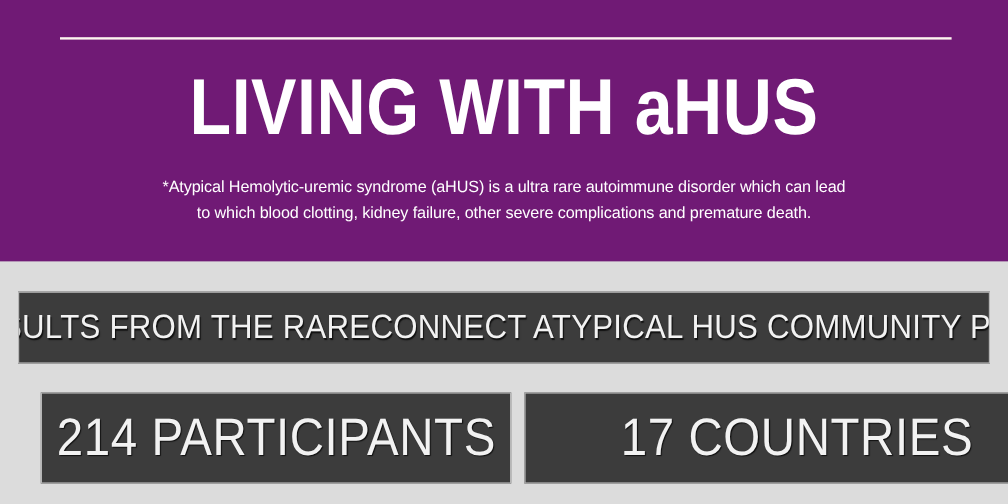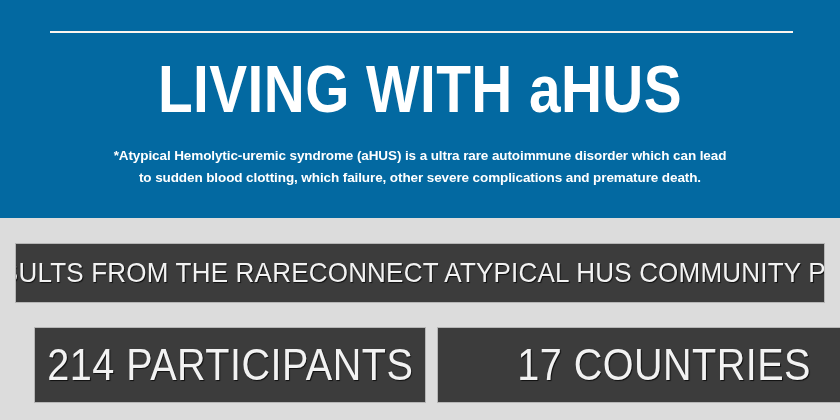--- a/index.html
+++ b/index.html
@@ -20,21 +20,21 @@
     background: #dcdcdc;
   }
 
   
   .header {
     position: absolute;
     left: 0;
     top: 0;
     width: 840px;
     height: 218px;
-    background: #0369a1;
+    background: #701a75;
     overflow: hidden;
   }
   .header-rule {
     position: absolute;
     left: 50px;
     top: 31px;
     width: 743px;
     height: 2px;
     background: #fdf5ef;
   }
@@ -57,21 +57,20 @@
   .subtitle {
     position: absolute;
     left: 60px;
     top: 145px;
     width: 720px;
     text-align: center;
     color: #ffffff;
     font-size: 13.5px;
     line-height: 22px;
     letter-spacing: -0.1px;
-    font-weight: bold;
   }
   .subtitle .line {
     display: block;
     white-space: nowrap;
   }
 
   
   .lower {
     position: absolute;
     left: 0;
@@ -136,21 +135,21 @@
 </head>
 <body>
 
 <div id="infographic">
 
   <div class="header">
     <div class="header-rule"></div>
     <div class="title">LIVING WITH aHUS</div>
     <div class="subtitle">
       <span class="line">*Atypical Hemolytic-uremic syndrome (aHUS) is a ultra rare autoimmune disorder which can lead</span>
-      <span class="line">to sudden blood clotting, which failure, other severe complications and premature death.</span>
+      <span class="line">to which blood clotting, kidney failure, other severe complications and premature death.</span>
     </div>
   </div>
 
   <div class="lower"></div>
 
   <div class="dark-box" id="banner-box">
     <span class="box-text">RESULTS FROM THE RARECONNECT ATYPICAL HUS COMMUNITY POLL</span>
   </div>
 
   <div class="dark-box" id="participants-box">

